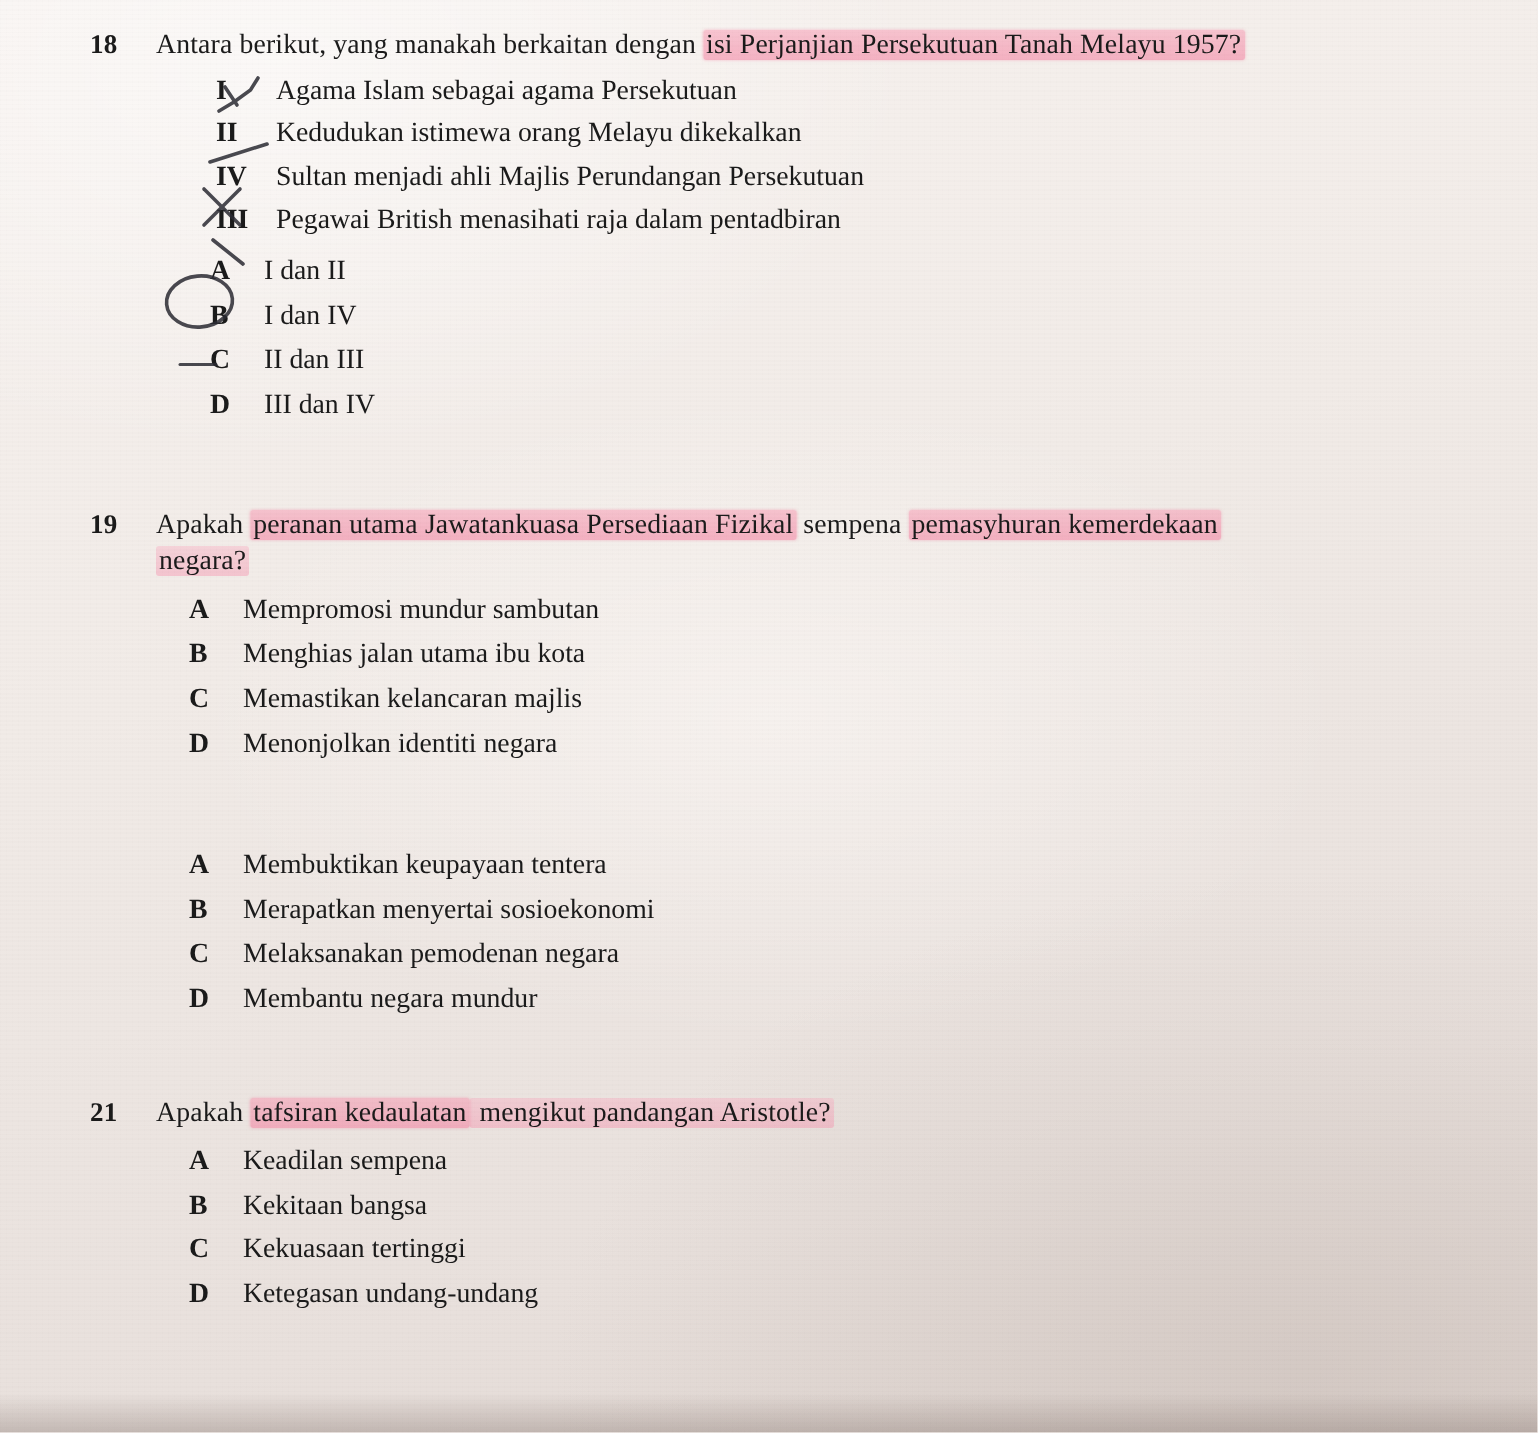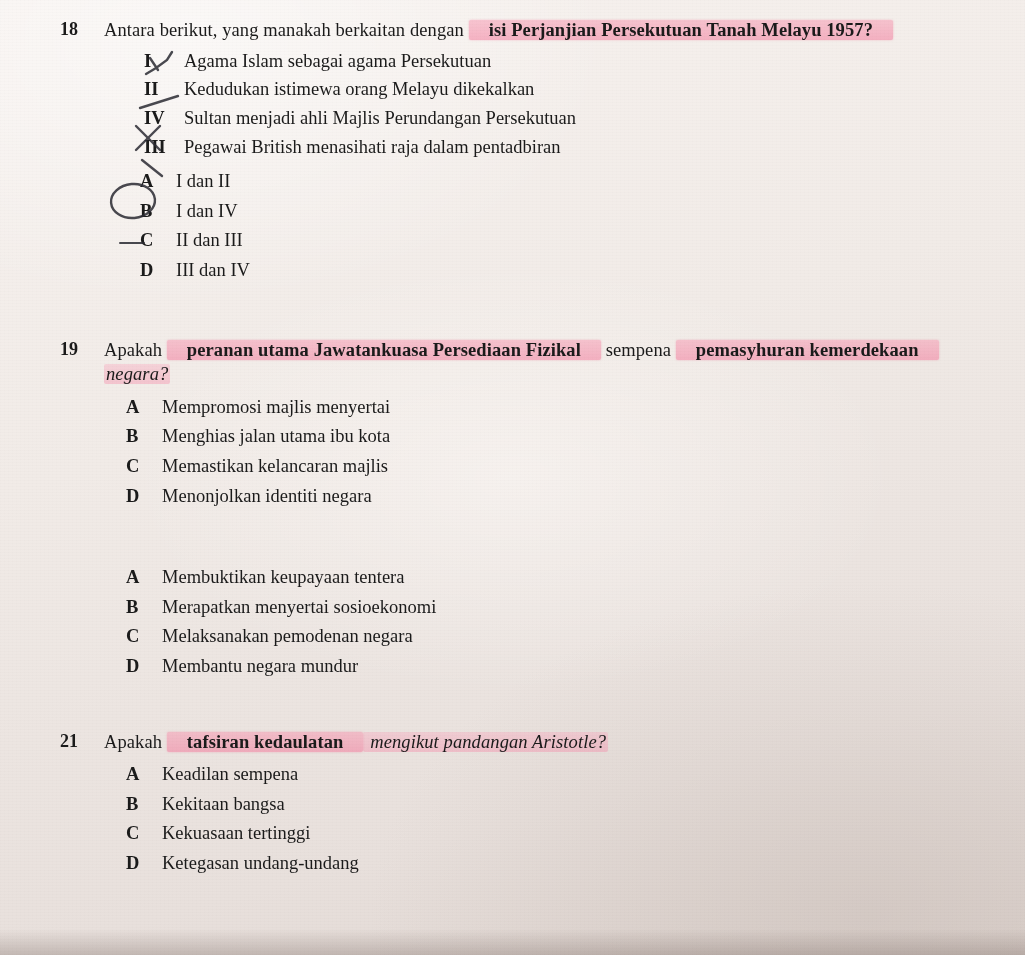--- a/index.html
+++ b/index.html
@@ -90,29 +90,27 @@
     width: 36px;
     flex: 0 0 36px;
     font-weight: 700;
   }
   .opt.indent-sm { padding-left: 80px; }
 
   
   .hl {
     background: linear-gradient(to bottom, rgba(247,150,176,0.50), rgba(243,125,158,0.55));
     box-shadow: 0 0 2px rgba(243,125,158,0.5);
-    padding: 0 20px;
+    padding: 0 2px;
     border-radius: 2px;
-    font-weight: bold;
   }
   .hl-soft {
     background: linear-gradient(to bottom, rgba(248,168,190,0.38), rgba(245,140,170,0.42));
     padding: 0 2px;
     border-radius: 2px;
-    font-style: italic;
   }
 
   
   .pen-layer {
     position: absolute;
     inset: 0;
     pointer-events: none;
   }
   .spacer-19 { height: 46px; }
   .spacer-20 { height: 40px; }
@@ -174,21 +172,21 @@
 
   <div class="qblock">
     <div class="qline">
       <div class="qnum">19</div>
       <div class="qtext"><span>Apakah </span><span class="hl">peranan utama Jawatankuasa Persediaan Fizikal</span><span> sempena </span><span class="hl">pemasyhuran kemerdekaan</span><span class="cont"><span class="hl-soft">negara?</span></span></div>
     </div>
 
     <div class="opts">
       <div class="opt">
         <span class="ol">A</span>
-        <span>Mempromosi majlis menyertai</span>
+        <span>Mempromosi mundur sambutan</span>
       </div>
       <div class="opt">
         <span class="ol">B</span>
         <span>Menghias jalan utama ibu kota</span>
       </div>
       <div class="opt">
         <span class="ol">C</span>
         <span>Memastikan kelancaran majlis</span>
       </div>
       <div class="opt">

